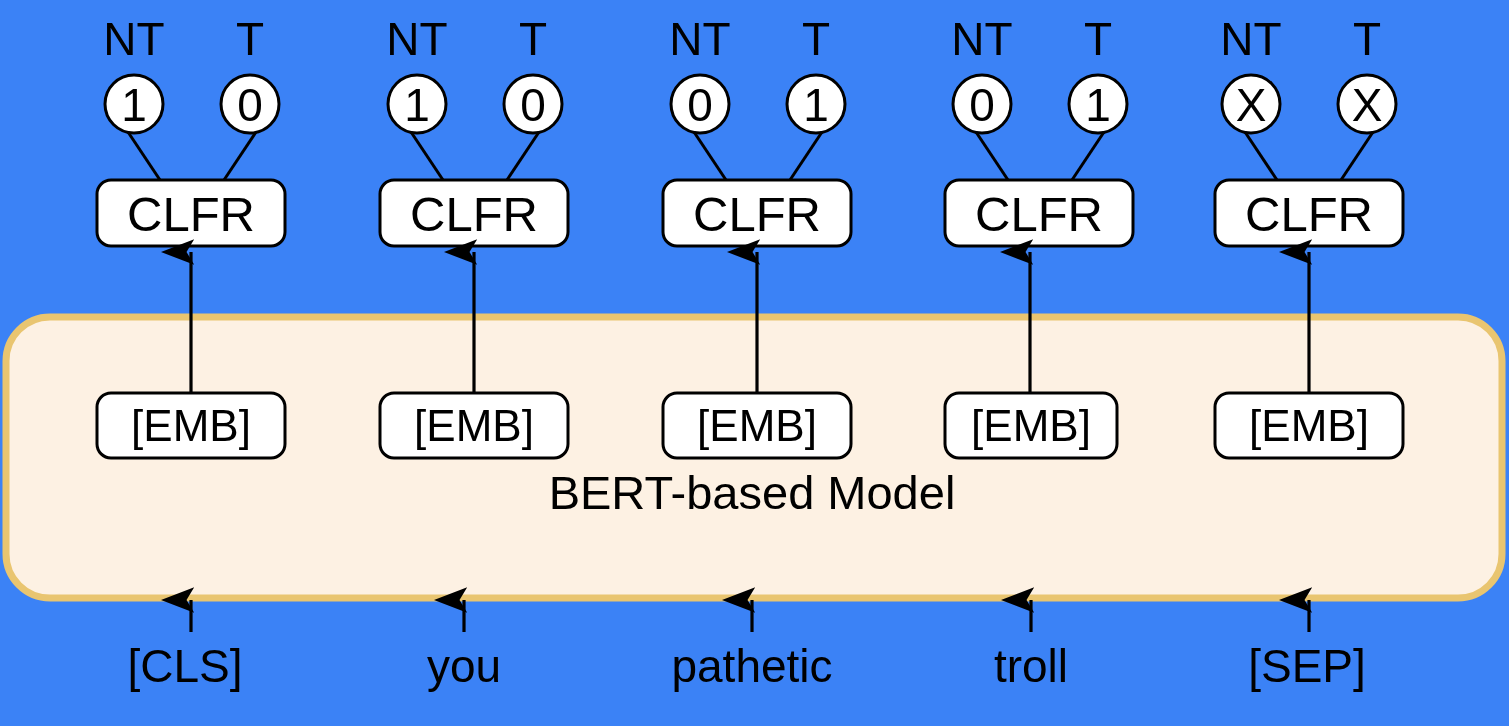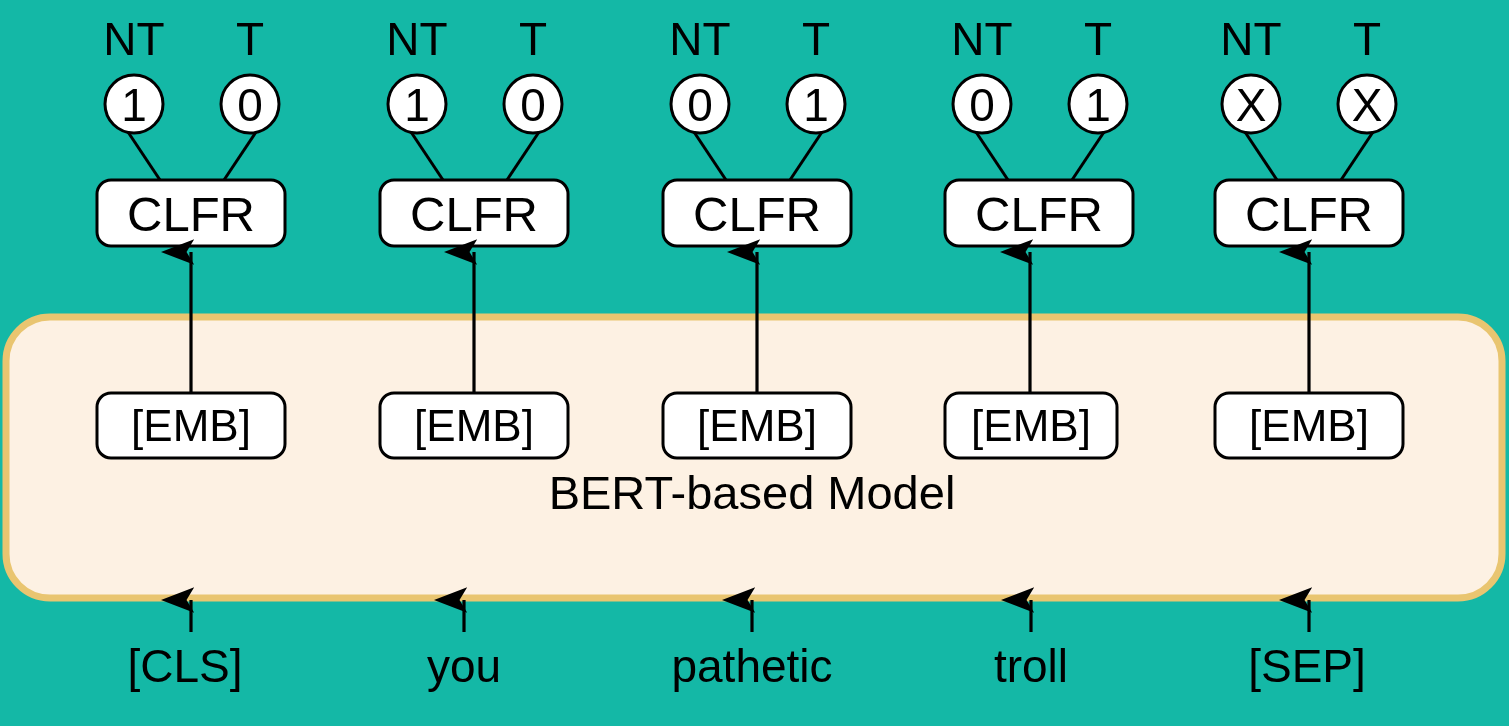--- a/index.html
+++ b/index.html
@@ -7,21 +7,21 @@
     padding: 0;
     background: #ffffff;
   }
   body {
     font-family: "Liberation Sans", sans-serif;
   }
   #canvas {
     position: relative;
     width: 1509px;
     height: 726px;
-    background: #14b8a6;
+    background: #3b82f6;
     overflow: hidden;
   }
   #diagram-svg {
     position: absolute;
     left: 0;
     top: 0;
     width: 1509px;
     height: 726px;
   }
   .lbl {

